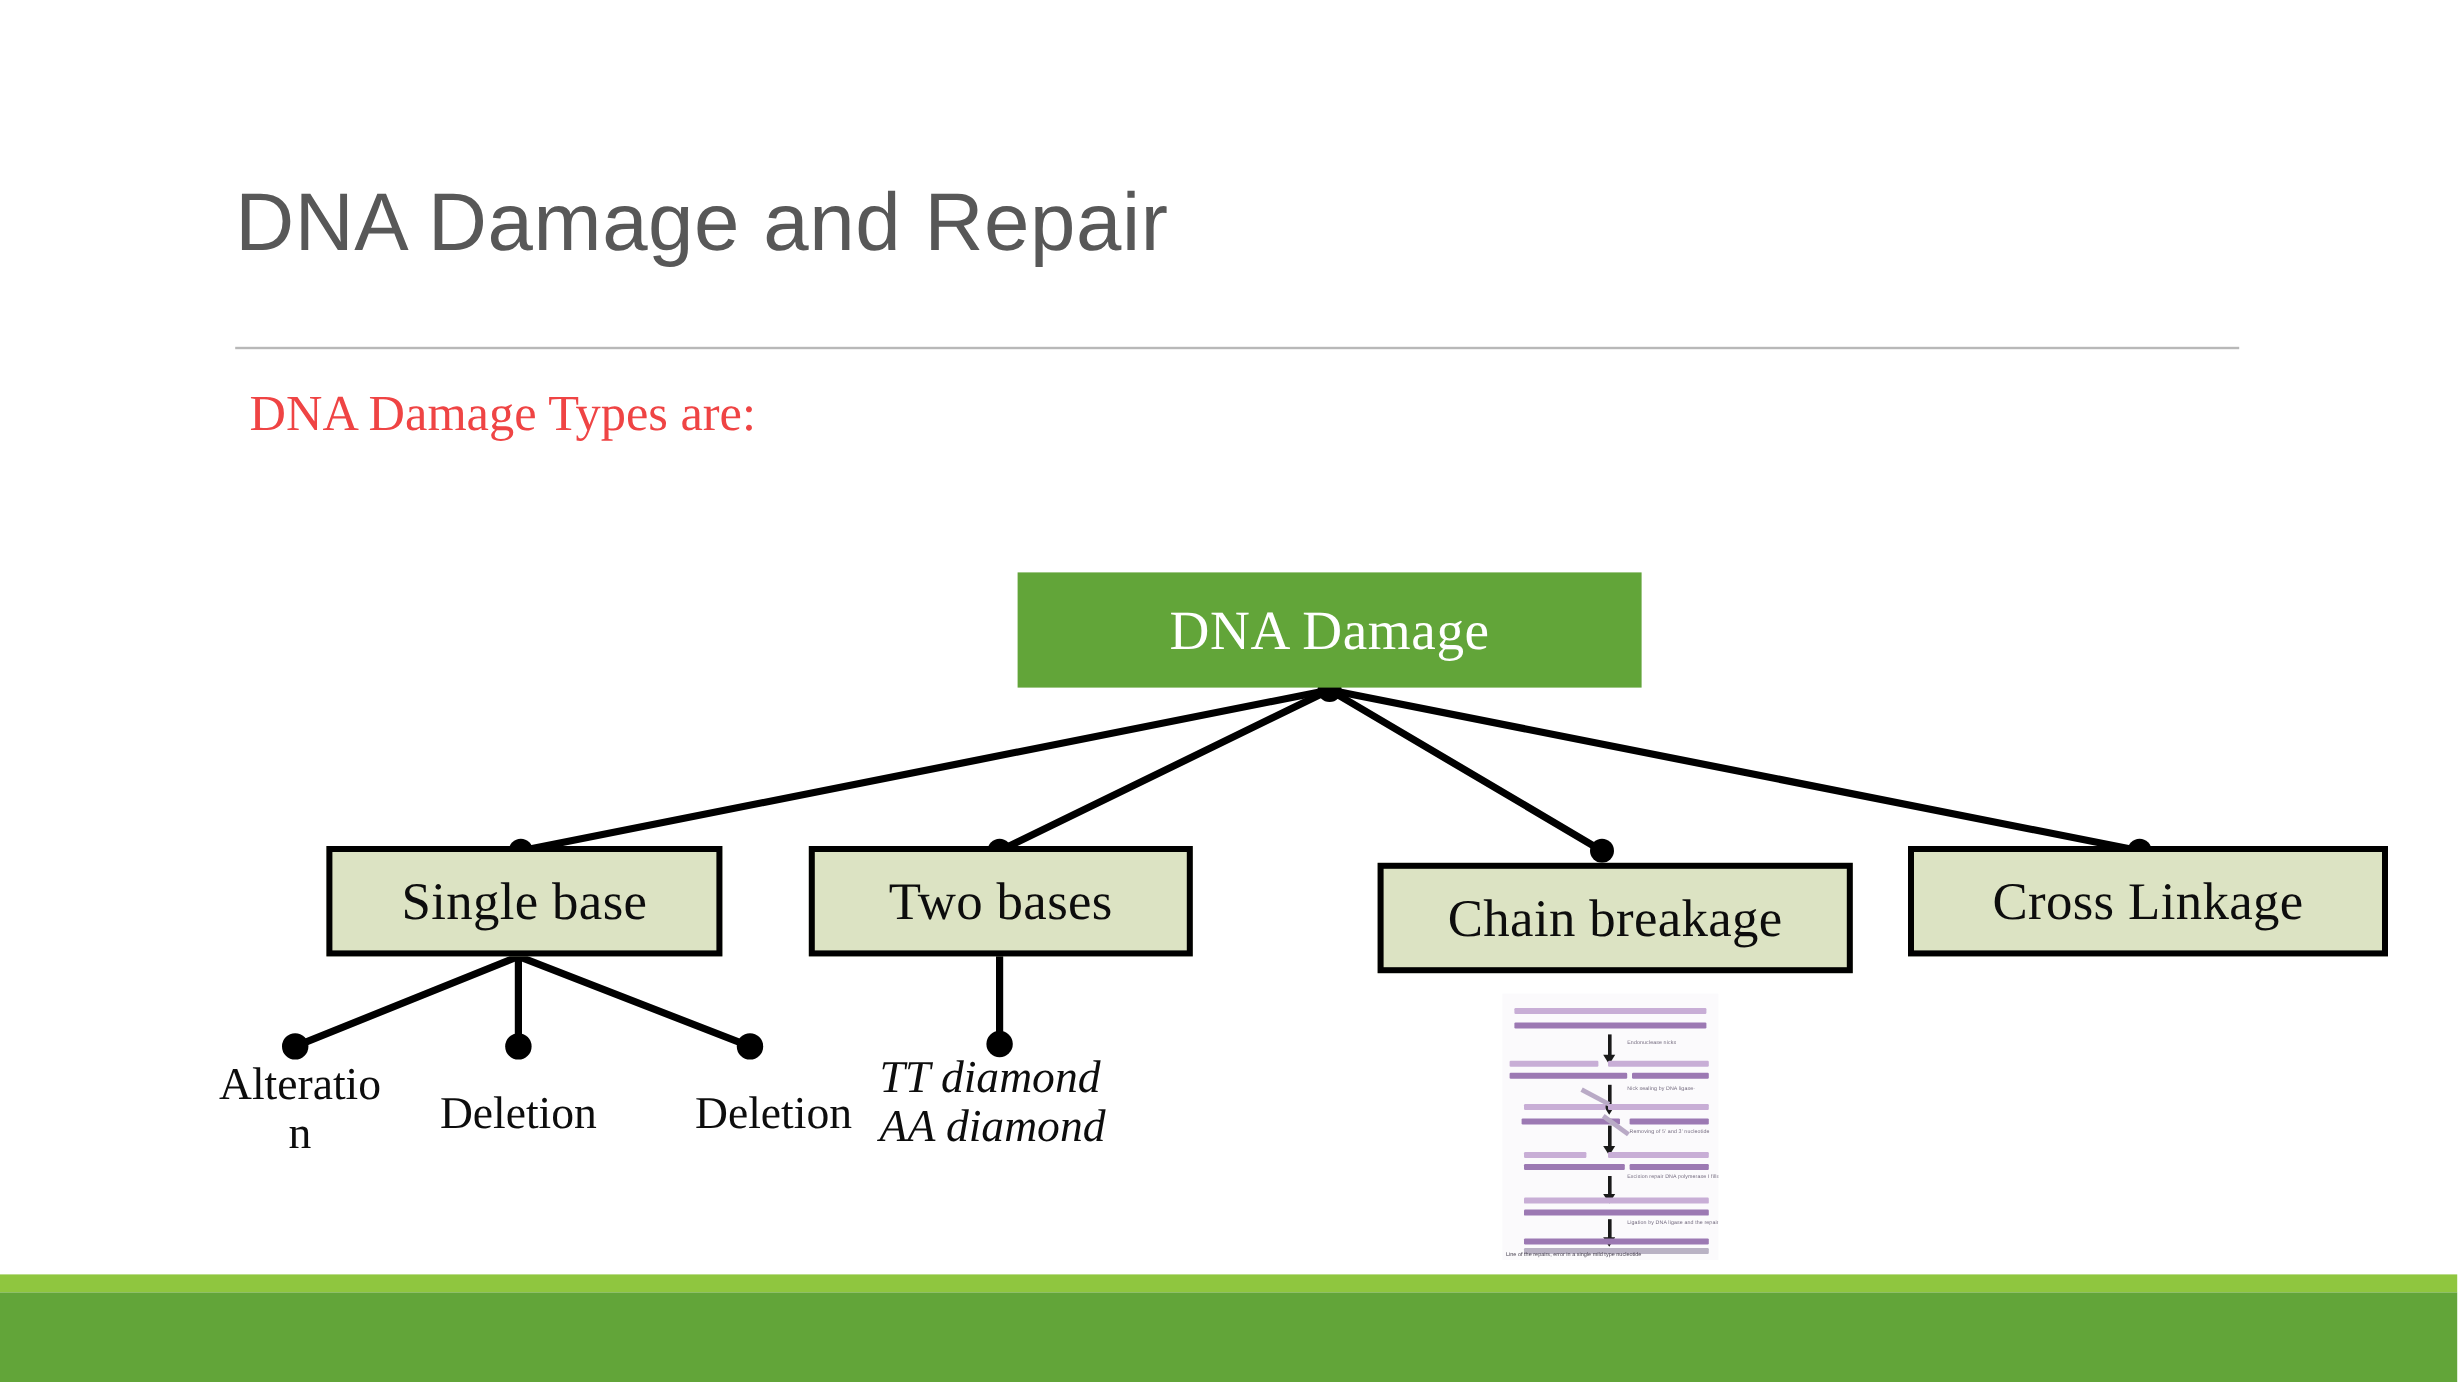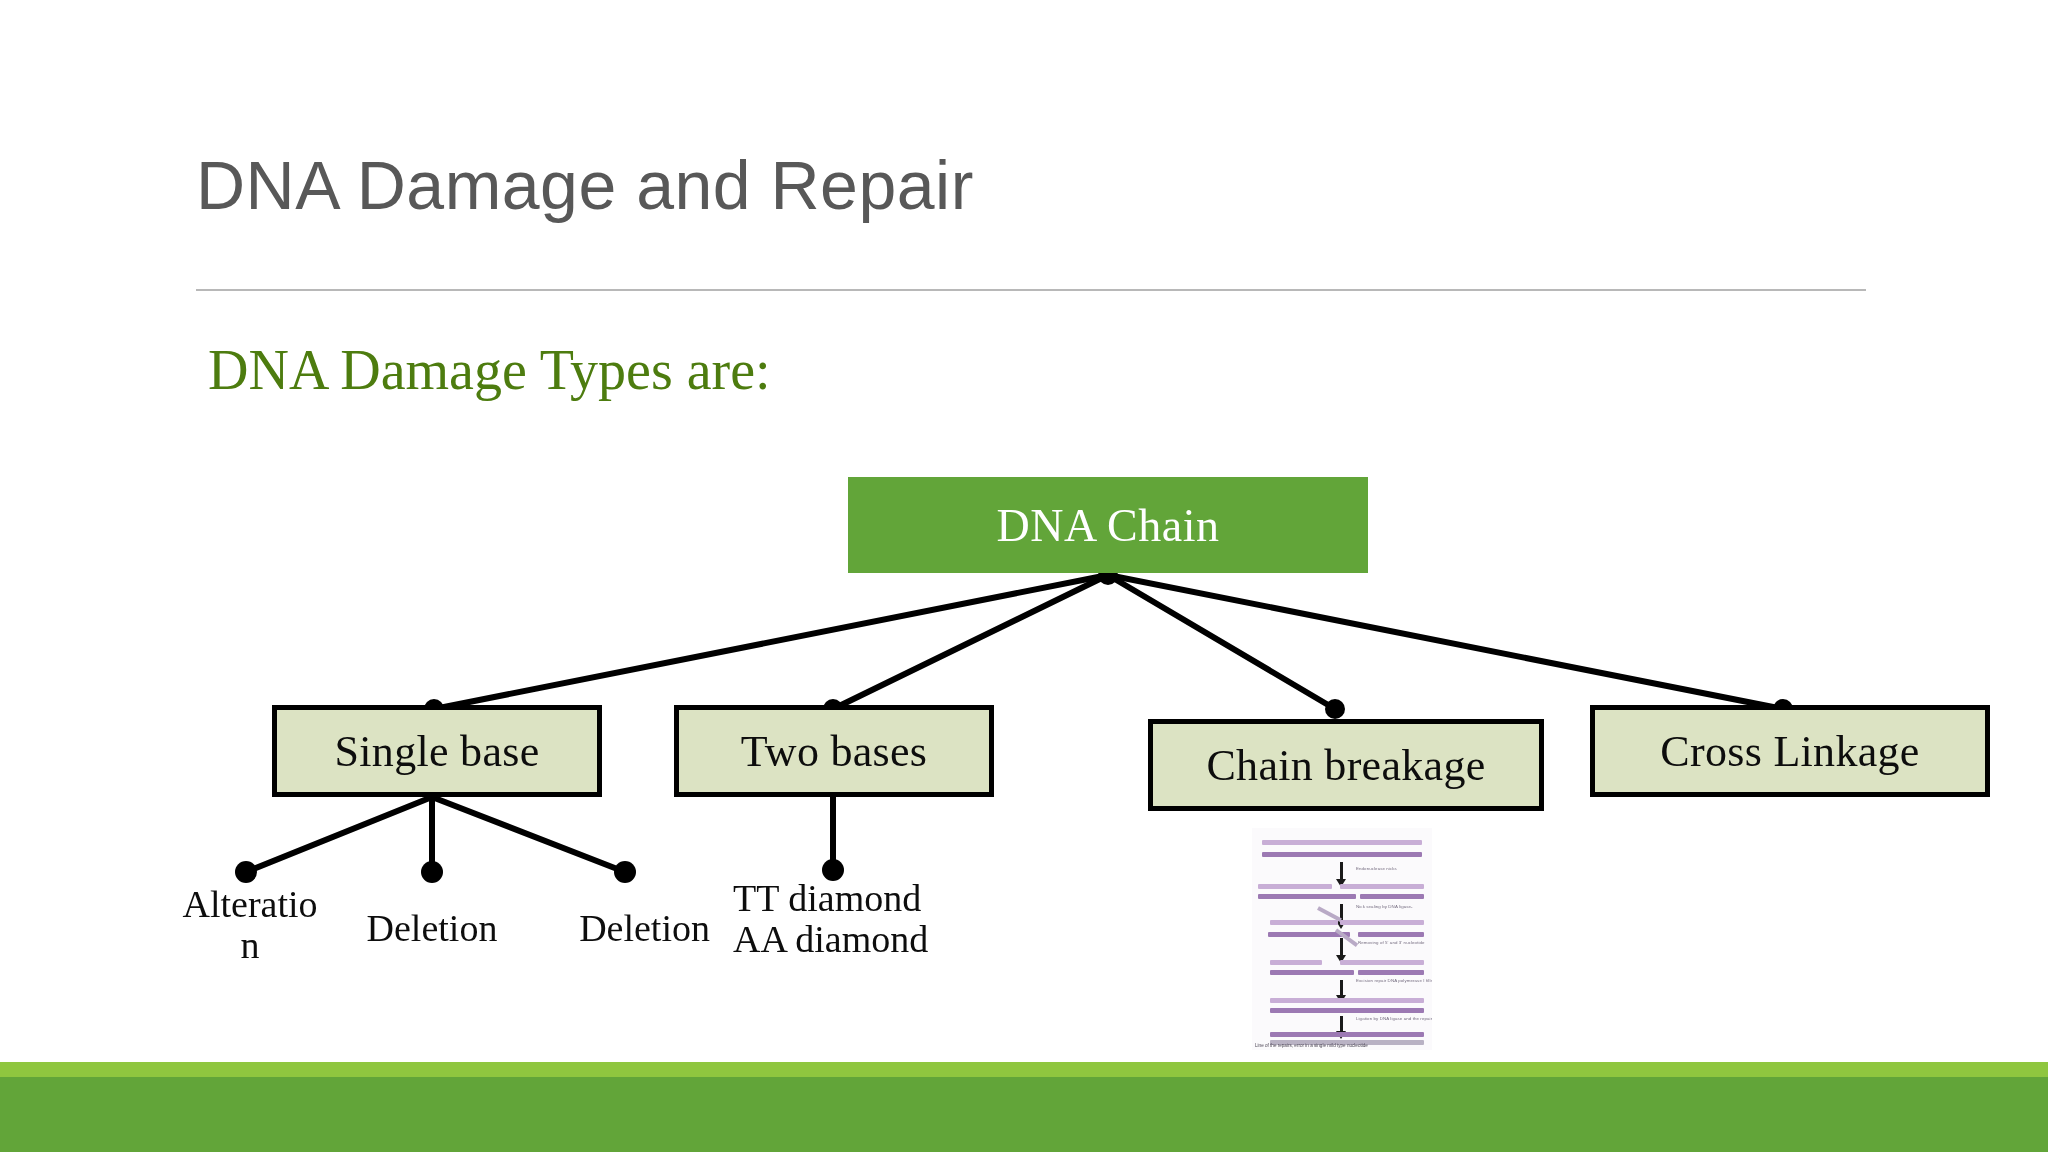--- a/index.html
+++ b/index.html
@@ -38,25 +38,25 @@
     top: 289px;
     width: 1670px;
     height: 2px;
     background: #b8b8b8;
   }
 
   
   #subtitle {
     position: absolute;
     left: 208px;
-    top: 338px;
+    top: 321px;
     font-family: "Liberation Serif", serif;
-    font-size: 56px;
+    font-size: 42px;
     font-weight: 400;
-    color: #4d7c0f;
+    color: #ef4444;
     white-space: nowrap;
   }
 
   
   #diagram {
     position: absolute;
     left: 0;
     top: 0;
     width: 2048px;
     height: 1152px;
@@ -221,21 +221,21 @@
       </g>
       <circle cx="246" cy="872" r="11" fill="#000000"></circle>
       <circle cx="432" cy="872" r="11" fill="#000000"></circle>
       <circle cx="625" cy="872" r="11" fill="#000000"></circle>
 
       <line x1="833" y1="797" x2="833" y2="868" stroke="#000000" stroke-width="6" stroke-linecap="round"></line>
       <circle cx="833" cy="870" r="11" fill="#000000"></circle>
     </svg>
 
     <div class="node node-root" style="left:848px; top:477px; width:520px; height:96px;">
-      <span>DNA Chain</span>
+      <span>DNA Damage</span>
     </div>
 
     <div class="node node-branch" style="left:272px; top:705px; width:330px; height:92px;">
       <span>Single base</span>
     </div>
 
     <div class="node node-branch" style="left:674px; top:705px; width:320px; height:92px;">
       <span>Two bases</span>
     </div>
 
@@ -247,21 +247,21 @@
       <span>Cross Linkage</span>
     </div>
 
     <div class="leaf leaf-center" style="left:160px; top:884px; width:180px;">Alteratio
 n</div>
 
     <div class="leaf leaf-center" style="left:342px; top:908px; width:180px;">Deletion</div>
 
     <div class="leaf leaf-center" style="left:540px; top:908px; width:170px;text-align:right;">Deletion</div>
 
-    <div class="leaf" style="left:733px; top:878px; width:230px;">TT diamond
+    <div class="leaf" style="left:733px; top:878px; width:230px;font-style:italic;">TT diamond
 AA diamond</div>
 
     <div id="figure-thumb">
 
       <div class="fig-bar light" style="left:10px; top:12px; width:160px;"></div>
       <div class="fig-bar dark" style="left:10px; top:24px; width:160px;"></div>
       <div class="fig-arrow" style="left:88px; top:34px; height:18px;"></div>
       <div class="fig-txt" style="left:104px; top:38px;">Endonuclease nicks</div>
 
       <div class="fig-bar light" style="left:6px; top:56px; width:74px;"></div>

